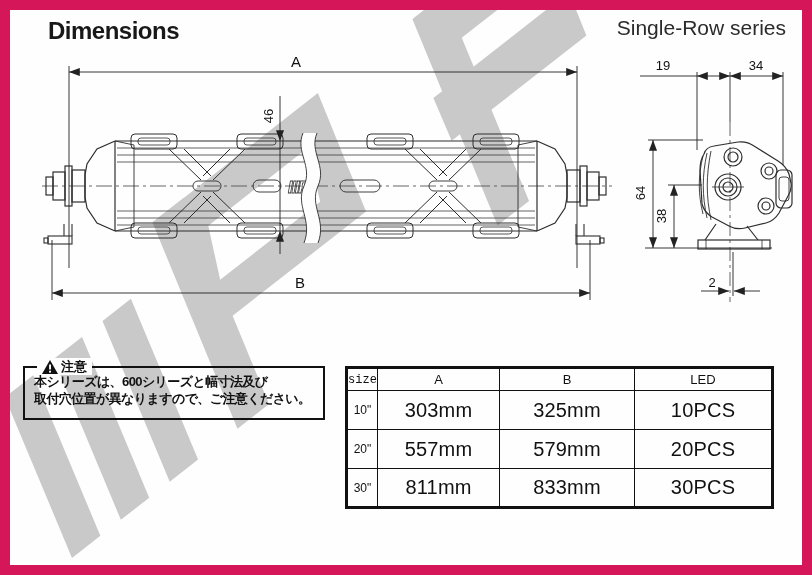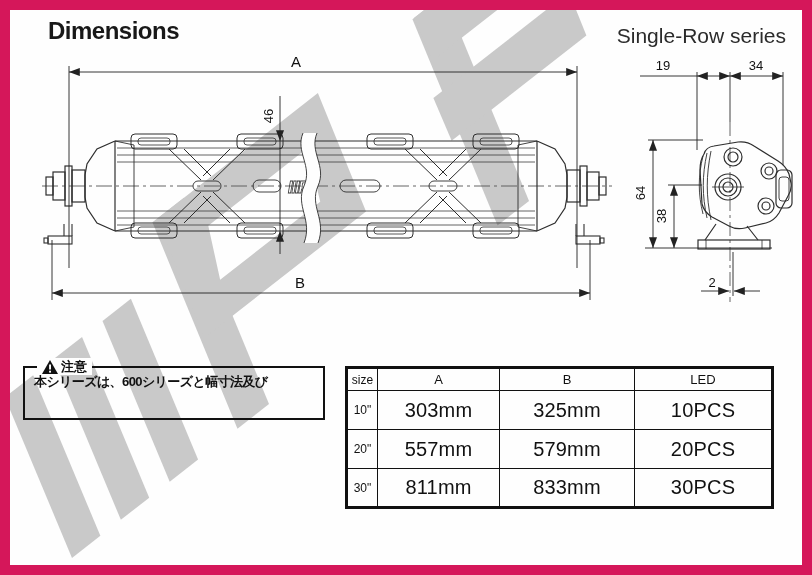--- a/index.html
+++ b/index.html
@@ -8,21 +8,21 @@
   #page {
     position:relative; width:812px; height:575px;
     border:10px solid #d5175a; background:#fefefe; overflow:hidden;
   }
   #watermark-svg, #drawing-svg { position:absolute; left:0; top:0; }
   .page-title {
     position:absolute; left:14px; top:7px;
     font-size:24px; font-weight:bold; color:#181818; letter-spacing:-0.5px;margin-left:24px;
   }
   .series-title {
-    position:absolute; right:16px; top:14px;
+    position:absolute; right:16px; top:6px;
     font-size:21px; font-weight:normal; color:#2b2b2b; letter-spacing:0px;
   }
   
   .notice {
     position:absolute; left:13px; top:356px; width:302px; height:54px;
     border:2px solid #111; background:transparent;
   }
   .notice-title {
     position:absolute; left:12px; top:-10px; background:#fefefe;
     padding:0 5px; display:flex; align-items:center; gap:3px;
@@ -40,21 +40,21 @@
   .spec-table th, .spec-table td {
     border:1.5px solid #111; text-align:center; vertical-align:middle;
     color:#111; font-weight:normal;
   }
   .spec-table { border:3px solid #111; }
   .spec-table thead tr { height:23px; }
   .spec-table tbody tr { height:39px; }
   .col-size { width:31px; }
   .col-a { width:122px; } .col-b { width:135px; } .col-led { width:138px; }
   .hdr-cell { font-size:13px; }
-  .hdr-size { font-size:12px; }
+  .hdr-size { font-size:12px;font-family:Liberation Mono, monospace; }
   .size-cell { font-size:12px; }
   .val-cell { font-size:20px; letter-spacing:0.2px; }
 </style>
 </head>
 <body>
 
 <div id="page">
 
   <svg id="watermark-svg" width="792" height="555" viewBox="0 0 792 555">
     <g transform="translate(62,548) rotate(-38)" fill="#c9c9c9">
@@ -252,20 +252,21 @@
     <div class="notice-title">
       <svg width="16" height="14" viewBox="0 0 16 14">
         <polygon points="8,0 16,14 0,14" fill="#111"></polygon>
         <rect x="7.1" y="4.5" width="1.9" height="5" fill="#fff"></rect>
         <rect x="7.1" y="10.7" width="1.9" height="1.9" fill="#fff"></rect>
       </svg>
       <span>注意</span>
     </div>
     <div class="notice-body">
       <div>本シリーズは、600シリーズと幅寸法及び</div>
+      <div>取付穴位置が異なりますので、ご注意ください。</div>
     </div>
   </div>
 
   <table class="spec-table">
     <colgroup>
       <col class="col-size">
         <col class="col-a">
         <col class="col-b">
         <col class="col-led">
     </colgroup>

